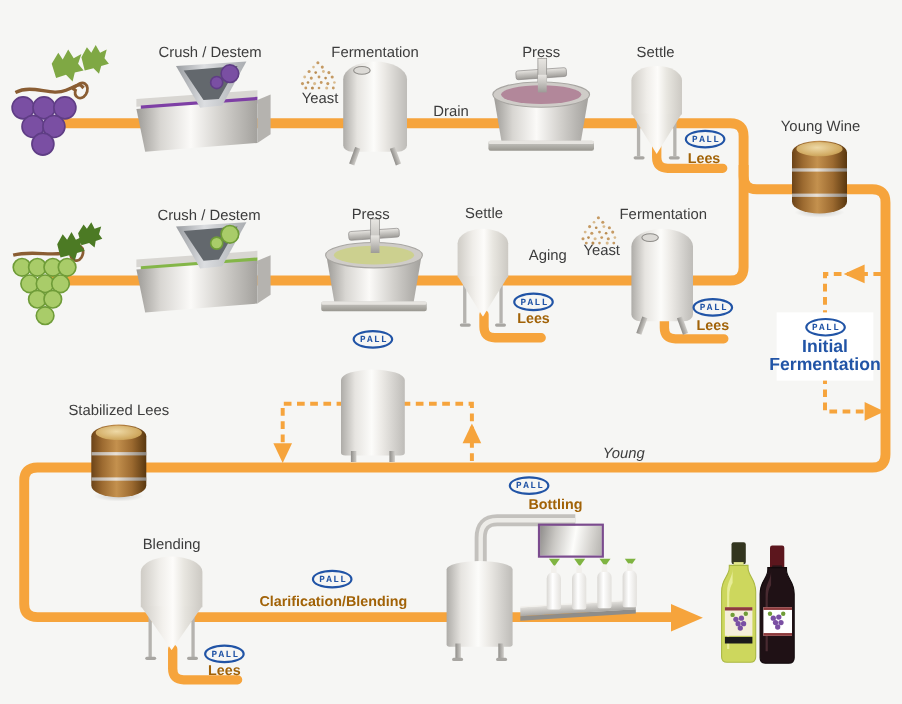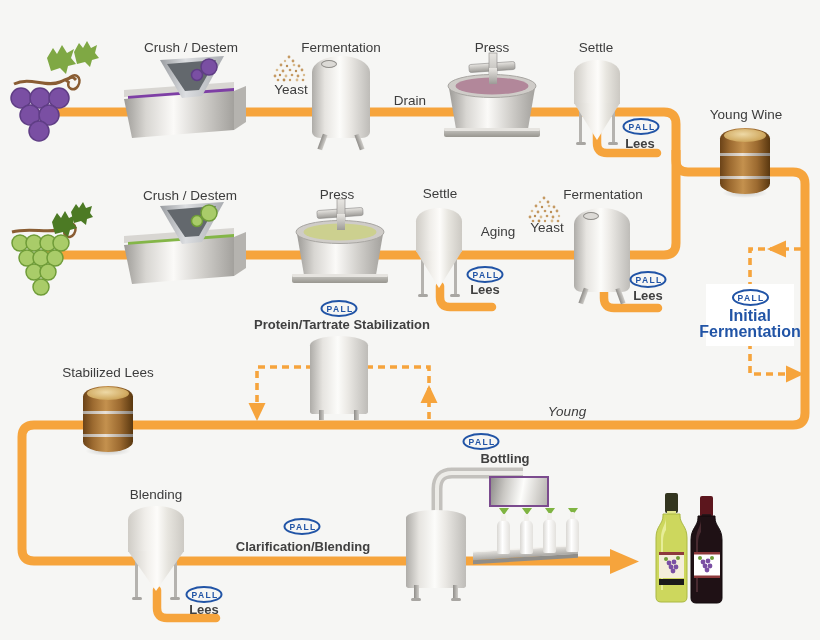--- a/index.html
+++ b/index.html
@@ -3,26 +3,26 @@
 <meta charset="utf-8">
 <style>
   html,body{margin:0;padding:0;background:#e9e9e9;}
   .stage{position:relative;width:820px;height:640px;background:#f6f6f4;overflow:hidden;
          font-family:"Liberation Sans",sans-serif;}
   .stage *{box-sizing:border-box;}
   svg.lines{position:absolute;left:0;top:0;z-index:1;}
   .eq{position:absolute;z-index:2;}
   .lbl{position:absolute;z-index:3;font-size:13.5px;color:#3c3c3c;white-space:nowrap;
        transform:translateX(-50%);line-height:15px;}
-  .lbl.blue{color:#404040;font-weight:bold;font-size:13px;}
+  .lbl.blue{color:#a16207;font-weight:bold;font-size:13px;}
   .lbl.it{font-style:italic;}
   .pall{position:absolute;z-index:3;transform:translateX(-50%);width:37px;height:17px;
         border:2px solid #2154a6;border-radius:50%;display:flex;align-items:center;
         justify-content:center;font-size:8.5px;font-weight:bold;letter-spacing:1.3px;
-        color:#2154a6;padding-left:2px;}
+        color:#2154a6;padding-left:2px;font-family:Liberation Mono, monospace;}
   
   .tank-body{position:absolute;left:0;top:0;right:0;
         background:linear-gradient(90deg,#aeaca8 0%,#e6e4e0 22%,#fcfcfa 48%,#eceae6 64%,#bebcb8 100%);
         border-radius:50% 50% 8px 8px / 16px 16px 6px 6px;}
   .port{position:absolute;width:16px;height:8px;border-radius:50%;background:#dcdad6;
         border:1.5px solid #8f8d89;top:4px;left:9px;}
   .leg{position:absolute;width:5px;height:16px;background:linear-gradient(90deg,#8f8d89,#cfcdc9);}
   .leg.splay-l{transform:rotate(20deg);} .leg.splay-r{transform:rotate(-20deg);}
   .foot{position:absolute;width:10px;height:3px;background:#a8a6a2;border-radius:2px;}
   
@@ -385,21 +385,20 @@
   <div class="lbl" style="left:440px;top:186px;">Settle</div>
   <div class="lbl" style="left:498px;top:224px;">Aging</div>
   <div class="lbl" style="left:547px;top:220px;">Yeast</div>
   <div class="lbl" style="left:603px;top:187px;">Fermentation</div>
   <span class="pall" style="left:485px;top:266px;">PALL</span>
   <div class="lbl blue" style="left:485px;top:282px;">Lees</div>
   <span class="pall" style="left:648px;top:271px;">PALL</span>
   <div class="lbl blue" style="left:648px;top:288px;">Lees</div>
 
   <span class="pall" style="left:339px;top:300px;">PALL</span>
-  <div class="lbl blue" style="left:342px;top:317px;">Protein/Tartrate Stabilization</div>
   <div class="lbl" style="left:108px;top:365px;">Stabilized Lees</div>
   <div class="lbl it" style="left:567px;top:404px;">Young</div>
 
   <div class="lbl" style="left:156px;top:487px;">Blending</div>
   <span class="pall" style="left:302px;top:518px;">PALL</span>
   <div class="lbl blue" style="left:303px;top:539px;">Clarification/Blending</div>
   <span class="pall" style="left:204px;top:586px;">PALL</span>
   <div class="lbl blue" style="left:204px;top:602px;">Lees</div>
   <span class="pall" style="left:481px;top:433px;">PALL</span>
   <div class="lbl blue" style="left:505px;top:451px;">Bottling</div>

